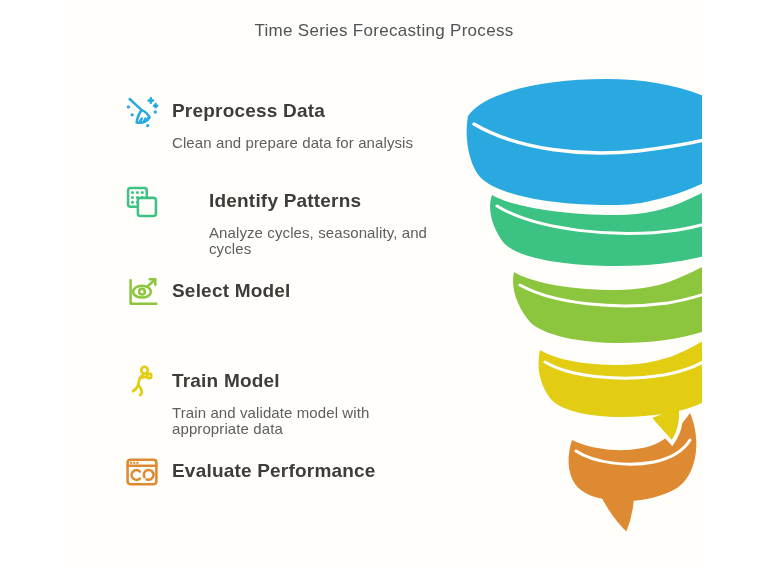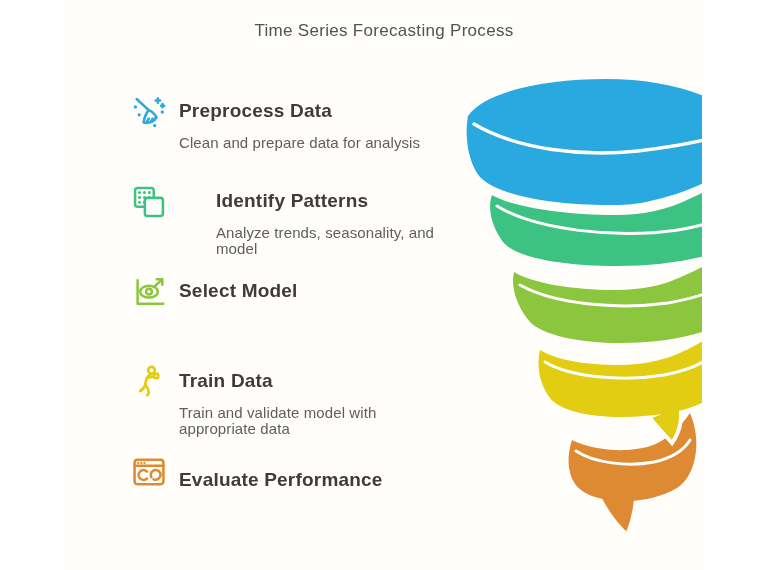--- a/index.html
+++ b/index.html
@@ -7,26 +7,26 @@
     position:relative; width:636px; height:570px; margin:0 auto;
     background:#FFFEFB; overflow:hidden;
     font-family:"Liberation Sans", sans-serif;
   }
   .title {
     position:absolute; top:21px; left:0; width:100%;
     text-align:center; font-size:17px; font-weight:400;
     color:#4F5457; letter-spacing:.3px; margin:0;
   }
   .steps { position:absolute; left:56px; top:93px; width:326px; }
-  .step { position:absolute; left:8px; display:flex; gap:11px; align-items:flex-start; }
+  .step { position:absolute; left:1px; display:flex; gap:11px; align-items:flex-start; }
   .step:nth-child(1){ top:0; }
   .step:nth-child(2){ top:90px;gap:48px; }
   .step:nth-child(3){ top:180px; }
   .step:nth-child(4){ top:270px; }
-  .step:nth-child(5){ top:360px;align-items:flex-end; }
+  .step:nth-child(5){ top:360px; }
   .icon { width:38px; height:38px; flex:none; display:block; }
   .icon svg { width:38px; height:38px; display:block; }
   .step-text h2 {
     margin:7px 0 0; font-size:19px; font-weight:bold;
     color:#3E3C38; letter-spacing:.2px; line-height:22px;
   }
   .step-text p {
     margin:13px 0 0; font-size:15px; color:#5E5E5E;
     letter-spacing:.1px; line-height:16px;
   }
@@ -72,21 +72,21 @@
             <rect x="3.2" y="3.2" width="11.8" height="11.8" rx="1.6"></rect>
             <path d="M6 6 l.01 0 M9.1 6 l.01 0 M12.2 6 l.01 0" stroke-width="1.9"></path>
             <path d="M6 9.1 l.01 0 M9.1 9.1 l.01 0 M12.2 9.1 l.01 0" stroke-width="1.9"></path>
             <path d="M6 12.2 l.01 0 M9.1 12.2 l.01 0 M12.2 12.2 l.01 0" stroke-width="1.9"></path>
             <rect x="9.4" y="9.4" width="11.4" height="11.4" rx="1.6" fill="#FFFEFB"></rect>
           </g>
         </svg>
       </span>
       <div class="step-text">
         <h2>Identify Patterns</h2>
-        <p>Analyze trends, seasonality, and model</p>
+        <p>Analyze cycles, seasonality, and cycles</p>
       </div>
     </div>
 
     <div class="step">
       <span class="icon">
         <svg viewBox="0 0 24 24">
           <g fill="none" stroke-width="1.6" stroke-linecap="round" stroke-linejoin="round" stroke="#8CC63F">
             <path d="M4.8 4.6 V19.4 H21"></path>
             <ellipse cx="12" cy="11.8" rx="5.6" ry="3.7"></ellipse>
             <circle cx="12" cy="11.8" r="1.8"></circle>
@@ -107,21 +107,21 @@
             <circle cx="13.6" cy="4.6" r="2.1"></circle>
             <path d="M12.8 7.6 C11.3 8.2 10.4 9.6 10.1 11.2 L9.6 13.8"></path>
             <path d="M9.6 13.8 C9.2 15.4 8.2 16.7 6.4 17.7"></path>
             <path d="M9.6 13.8 C10.9 15.1 11.7 16.7 11.9 18.5 C11.9 19.3 11.5 19.9 10.8 20.2"></path>
             <path d="M11.6 9.2 L15.2 8.5"></path>
             <rect x="15.2" y="6.9" width="2.6" height="2.6" rx="0.6"></rect>
           </g>
         </svg>
       </span>
       <div class="step-text">
-        <h2>Train Data</h2>
+        <h2>Train Model</h2>
         <p>Train and validate model with appropriate data</p>
       </div>
     </div>
 
     <div class="step">
       <span class="icon">
         <svg viewBox="0 0 24 24">
           <g fill="none" stroke-width="1.6" stroke-linecap="round" stroke-linejoin="round" stroke="#DE8A33">
             <rect x="2.9" y="4.3" width="18.2" height="15.4" rx="1.8"></rect>
             <path d="M2.9 8.1 H21.1"></path>

